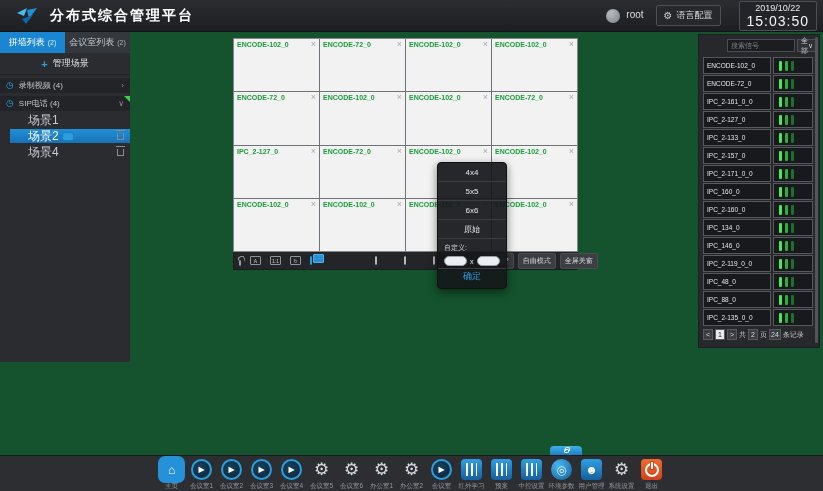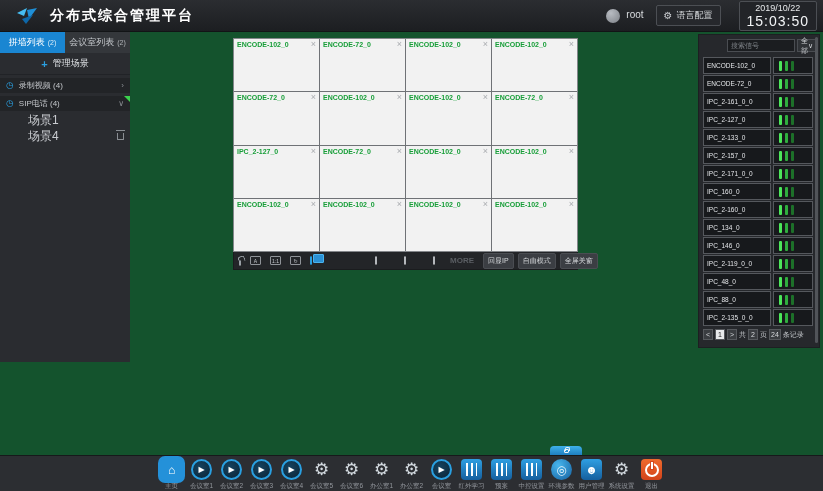--- a/index.html
+++ b/index.html
@@ -233,20 +233,25 @@
         <span>SIP电话 (4)</span>
         <span class="chev">∨</span>
         <span class="corner-badge"></span>
       </div>
 
       <div class="scene-row">
         <span>场景1</span>
 
       </div>
 
+      <div class="scene-row selected">
+        <span>场景2</span>
+        <span class="pointer-badge"></span>
+        <span class="trash"></span>
+      </div>
 
 
       <div class="scene-row">
         <span>场景4</span>
 
         <span class="trash"></span>
       </div>
 
   </div>
 
@@ -349,20 +354,40 @@
           <span class="wt-btn">回显IP</span>
 
           <span class="wt-btn">自由模式</span>
 
           <span class="wt-btn">全屏关窗</span>
 
       </div>
     </div>
   </div>
 
+  <div id="layout-menu">
+
+      <div class="menu-item">4x4</div>
+
+      <div class="menu-item">5x5</div>
+
+      <div class="menu-item">6x6</div>
+
+      <div class="menu-item">原始</div>
+
+    <div class="custom-blk">
+      <div class="custom-lbl">自定义:</div>
+      <div class="custom-inputs">
+        <span class="custom-input"></span>
+        <span class="custom-x">x</span>
+        <span class="custom-input"></span>
+      </div>
+    </div>
+    <div class="confirm-btn">确定</div>
+  </div>
 
   <div id="signal-panel">
     <div class="search-row">
       <input class="search-input" placeholder="搜索信号" style="">
       <div class="filter-select">
         <span>全部</span>
         <span>∨</span>
       </div>
     </div>
 

